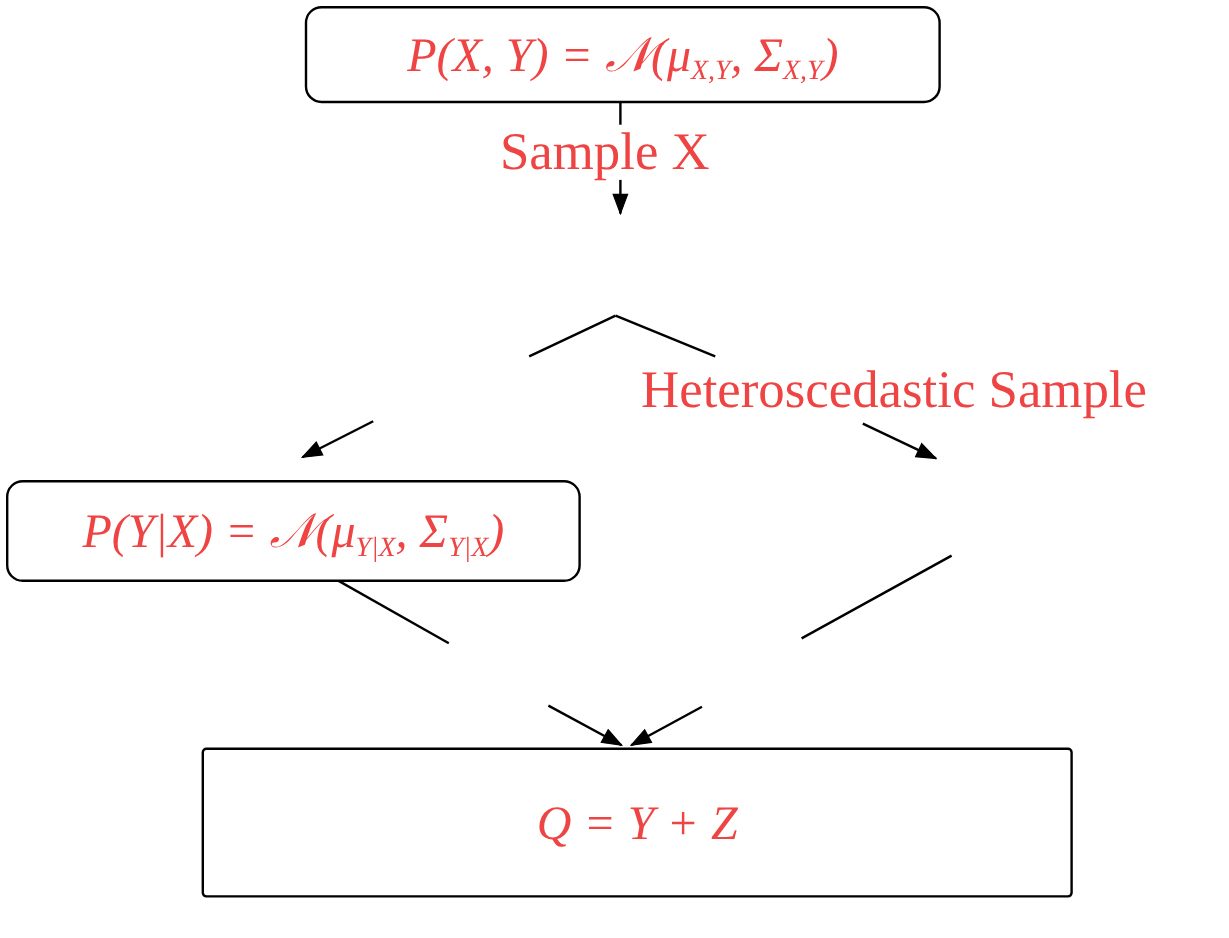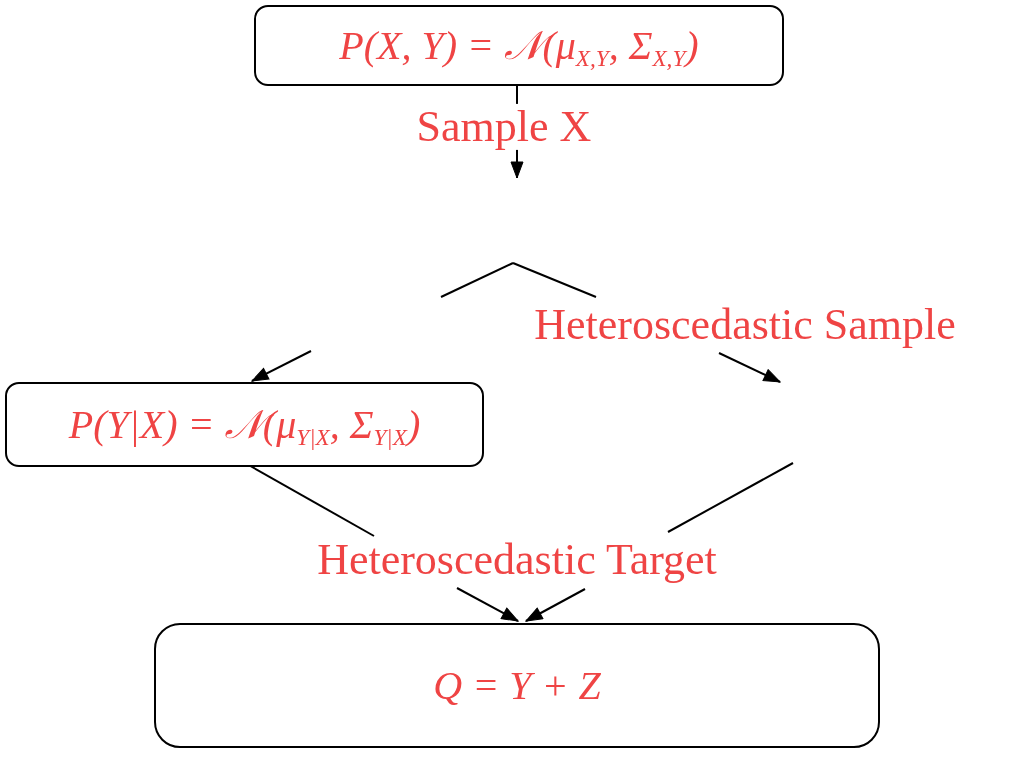--- a/index.html
+++ b/index.html
@@ -63,24 +63,23 @@
 
   <div class="box" style="left:254px;top:5px;width:526px;height:77px;">
     <span class="math"><span>P(X, Y) = 𝒩(μ</span><sub>X,Y</sub><span>, Σ</span><sub>X,Y</sub><span>)</span></span>
   </div>
 
   <div class="lbl lbl-bg" style="left:504px;top:127px;">Sample X</div>
 
 
   <div class="lbl" style="left:745px;top:325px;">Heteroscedastic Sample</div>
 
-  <div class="box" style="left:5px;top:382px;width:475px;height:81px;text-align:center;">
+  <div class="box" style="left:5px;top:400px;width:475px;height:81px;text-align:center;">
     <span class="math"><span>P(Y|X) = 𝒩(μ</span><sub>Y|X</sub><span>, Σ</span><sub>Y|X</sub><span>)</span></span>
   </div>
 
 
-  <div class="lbl" style="left:517px;top:560px;">Heteroscedastic Target</div>
 
-  <div class="box" style="left:154px;top:623px;width:722px;height:121px;border-radius:26px;">
+  <div class="box" style="left:168px;top:623px;width:722px;height:121px;border-radius:4px;">
     <span class="math"><span>Q = Y + Z</span></span>
   </div>
 
 </div>
 
 </body></html>

